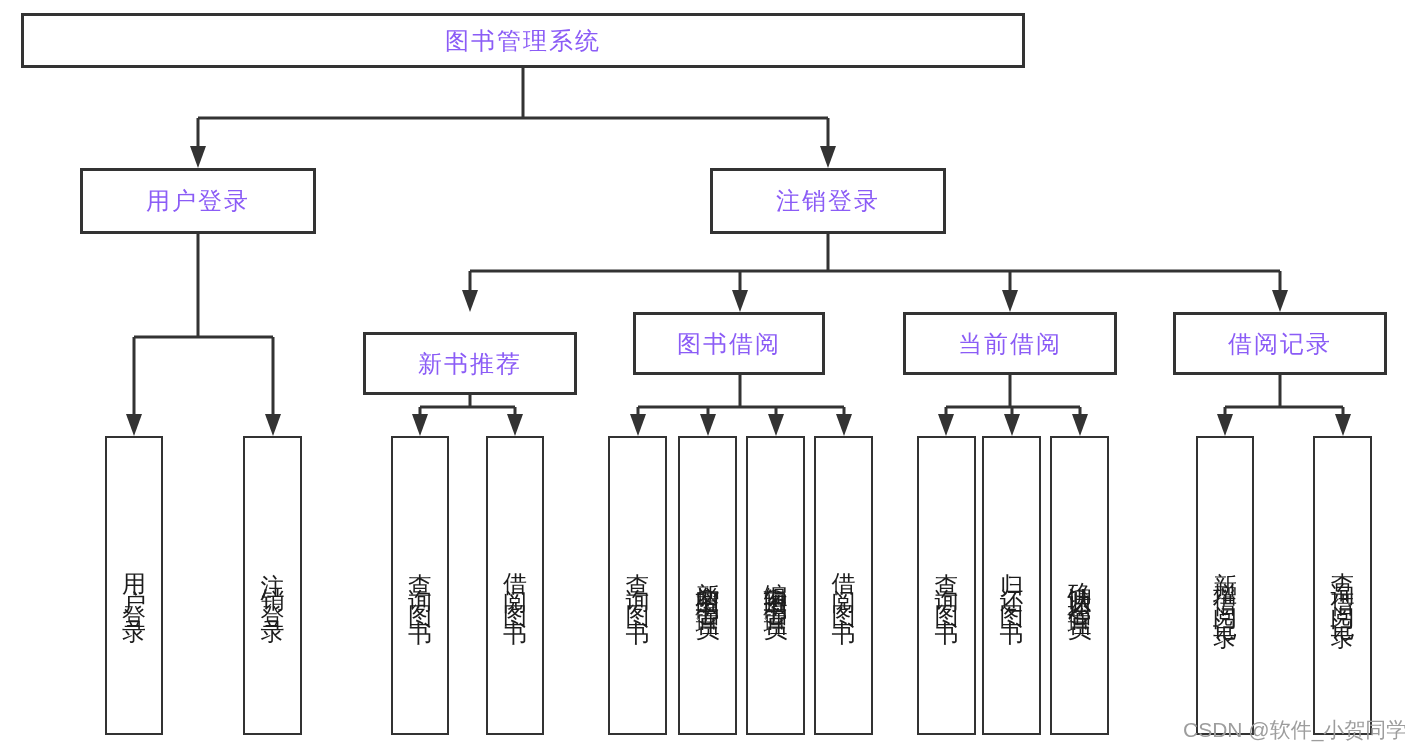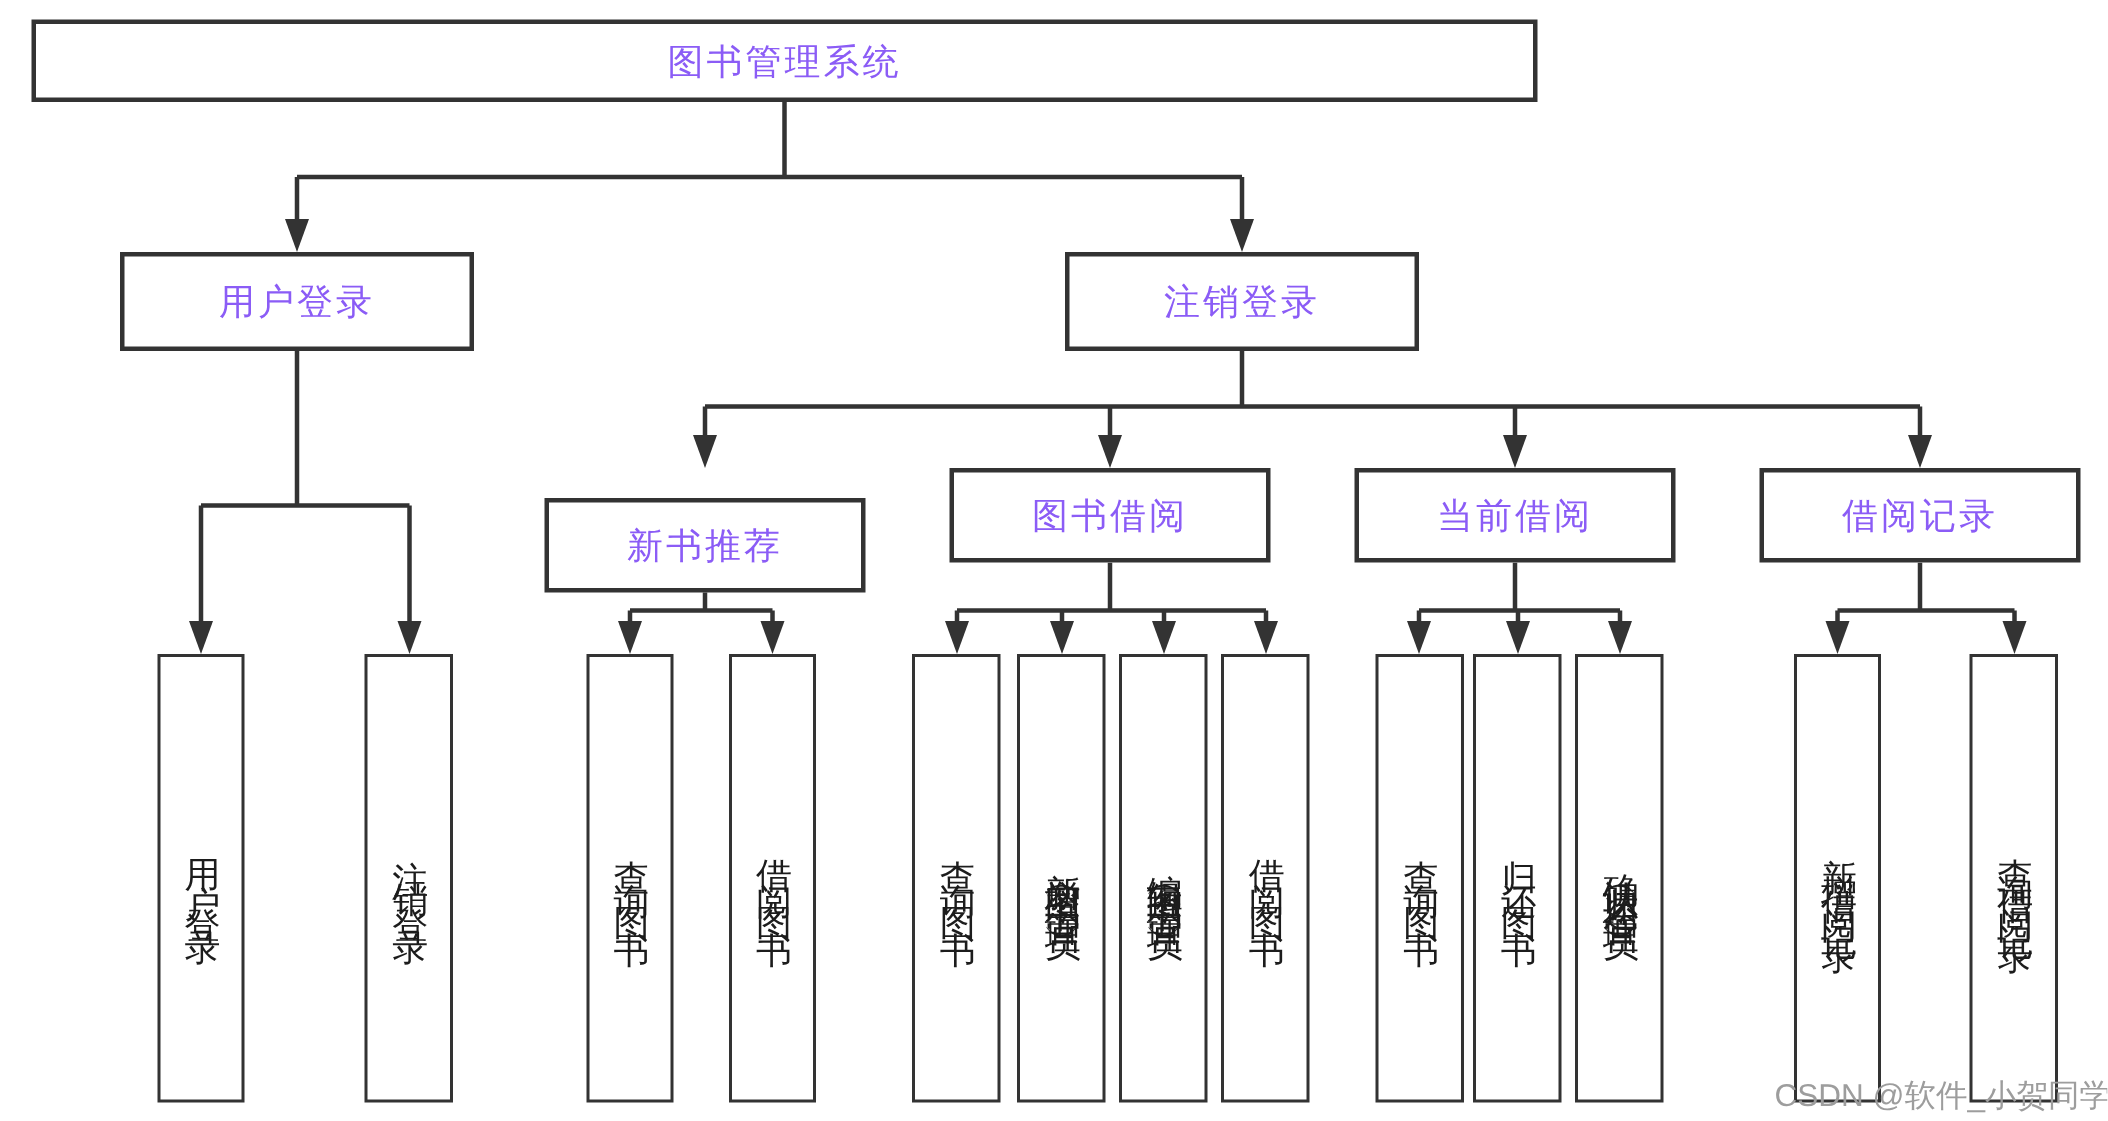--- a/index.html
+++ b/index.html
@@ -87,21 +87,21 @@
   <div class="hbox" style="left:80px;top:168px;width:236px;height:66px">
     <span>用户登录</span>
   </div>
   <div class="hbox" style="left:710px;top:168px;width:236px;height:66px">
     <span>注销登录</span>
   </div>
 
   <div class="hbox" style="left:363px;top:332px;width:214px;height:63px">
     <span>新书推荐</span>
   </div>
-  <div class="hbox" style="left:633px;top:312px;width:214px;height:63px">
+  <div class="hbox" style="left:633px;top:312px;width:192px;height:63px">
     <span>图书借阅</span>
   </div>
   <div class="hbox" style="left:1173px;top:312px;width:214px;height:63px">
     <span>借阅记录</span>
   </div>
   <div class="hbox" style="left:903px;top:312px;width:214px;height:63px">
     <span>当前借阅</span>
   </div>
 
   <div class="vbox" style="left:105px;top:436px;width:58px;height:299px">

